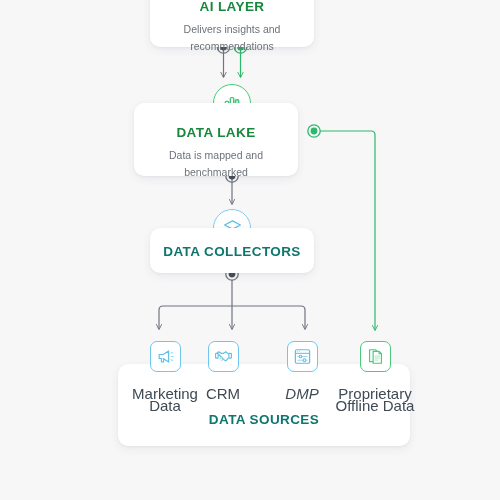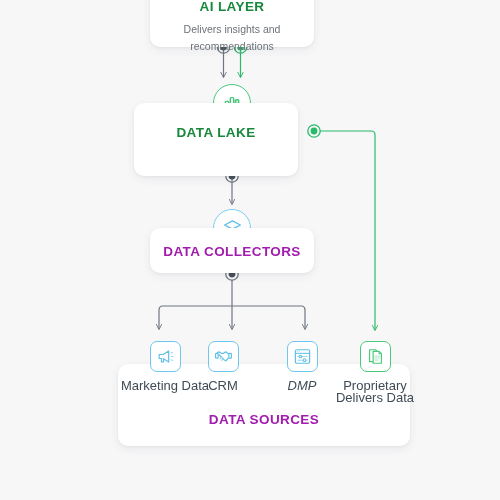--- a/index.html
+++ b/index.html
@@ -20,21 +20,21 @@
   }
 
   
   #card-ai{left:150px;top:-42px;width:164px;height:89px;}
   .card-title{
     text-align:center;
     font-weight:bold;
     letter-spacing:.4px;
   }
   .title-green{color:#17883c;font-size:13.5px;}
-  .title-blue{color:#a21caf;font-size:13.5px;}
+  .title-blue{color:#0f766e;font-size:13.5px;}
   .card-sub{
     text-align:center;
     color:#6c7279;
     font-size:10.5px;
     line-height:17px;
     margin-top:5px;
   }
   #ai-title{position:absolute;left:0;right:0;top:41px;}
   #ai-sub{position:absolute;left:14px;right:14px;top:58px;}
 
@@ -73,22 +73,22 @@
     width:31px;height:31px;
     margin:0 auto;
     border-radius:7px;
     box-sizing:border-box;
     display:flex;align-items:center;justify-content:center;
     background:#ffffff;
   }
   .tile-blue{border:1.6px solid #6fc6ee;}
   .tile-green{border:1.6px solid #4cc97d;}
   .src-label{
-    margin-top:8px;
-    font-size:13px;
+    margin-top:16px;
+    font-size:15px;
     line-height:11.5px;
     color:#3f4a55;
   }
   #src-0{left:115px;top:341px;}
   #src-1{left:173px;top:341px;}
   #src-2{left:252px;top:341px;font-style:italic;}
   #src-3{left:325px;top:341px;}
 
   svg.lines{position:absolute;left:0;top:0;width:500px;height:500px;pointer-events:none;}
 </style>
@@ -148,20 +148,21 @@
 
   <div class="circle-badge" id="badge-lake">
     <svg width="20" height="20" viewBox="0 0 24 24">
       <rect x="4" y="10" width="4" height="9" rx="1" fill="none" stroke="#48c97b" stroke-width="1.7"></rect>
       <rect x="10" y="5.5" width="4" height="13.5" rx="1" fill="none" stroke="#48c97b" stroke-width="1.7"></rect>
       <rect x="16" y="8" width="4" height="11" rx="1" fill="#bdeccf" stroke="#48c97b" stroke-width="1.7"></rect>
     </svg>
   </div>
   <div class="card" id="card-lake">
     <div class="card-title title-green" id="lake-title">DATA LAKE</div>
+    <div class="card-sub" id="lake-sub">Data is mapped and benchmarked</div>
   </div>
 
   <div class="circle-badge" id="badge-collectors">
     <svg width="21" height="21" viewBox="0 0 24 24">
       <path d="M12 3.2 L21 8 L12 12.8 L3 8 Z" fill="#ffffff" stroke="#5fbfe6" stroke-width="1.5" stroke-linejoin="round"></path>
       <path d="M3.4 12 L12 16.6 L20.6 12" fill="none" stroke="#9ed8f2" stroke-width="1.5" stroke-linejoin="round" stroke-linecap="round"></path>
       <path d="M3.4 15.8 L12 20.4 L20.6 15.8" fill="none" stroke="#c4e6f8" stroke-width="1.5" stroke-linejoin="round" stroke-linecap="round"></path>
     </svg>
   </div>
   <div class="card" id="card-collectors">
@@ -219,16 +220,16 @@
     <div class="src-tile tile-green">
       <svg width="19" height="19" viewBox="0 0 24 24">
         <path d="M4.5 3.5 L12 3.5 L15 6.5 L15 18.5 L4.5 18.5 Z" fill="#ffffff" stroke="#4cc97d" stroke-width="1.5" stroke-linejoin="round"></path>
         <path d="M9 5.5 L16.5 5.5 L19.5 8.5 L19.5 20.5 L9 20.5 Z" fill="#ffffff" stroke="#4cc97d" stroke-width="1.5" stroke-linejoin="round"></path>
         <path d="M16.5 5.5 L16.5 8.5 L19.5 8.5" fill="none" stroke="#4cc97d" stroke-width="1.3" stroke-linejoin="round"></path>
         <line x1="11.3" y1="11.5" x2="17.3" y2="11.5" stroke="#a8e3c1" stroke-width="1.2" stroke-linecap="round"></line>
         <line x1="11.3" y1="14" x2="17.3" y2="14" stroke="#a8e3c1" stroke-width="1.2" stroke-linecap="round"></line>
         <line x1="11.3" y1="16.5" x2="15.3" y2="16.5" stroke="#a8e3c1" stroke-width="1.2" stroke-linecap="round"></line>
       </svg>
     </div>
-    <div class="src-label">Proprietary Delivers Data</div>
+    <div class="src-label">Proprietary Offline Data</div>
   </div>
 
 </div>
 
 </body></html>

